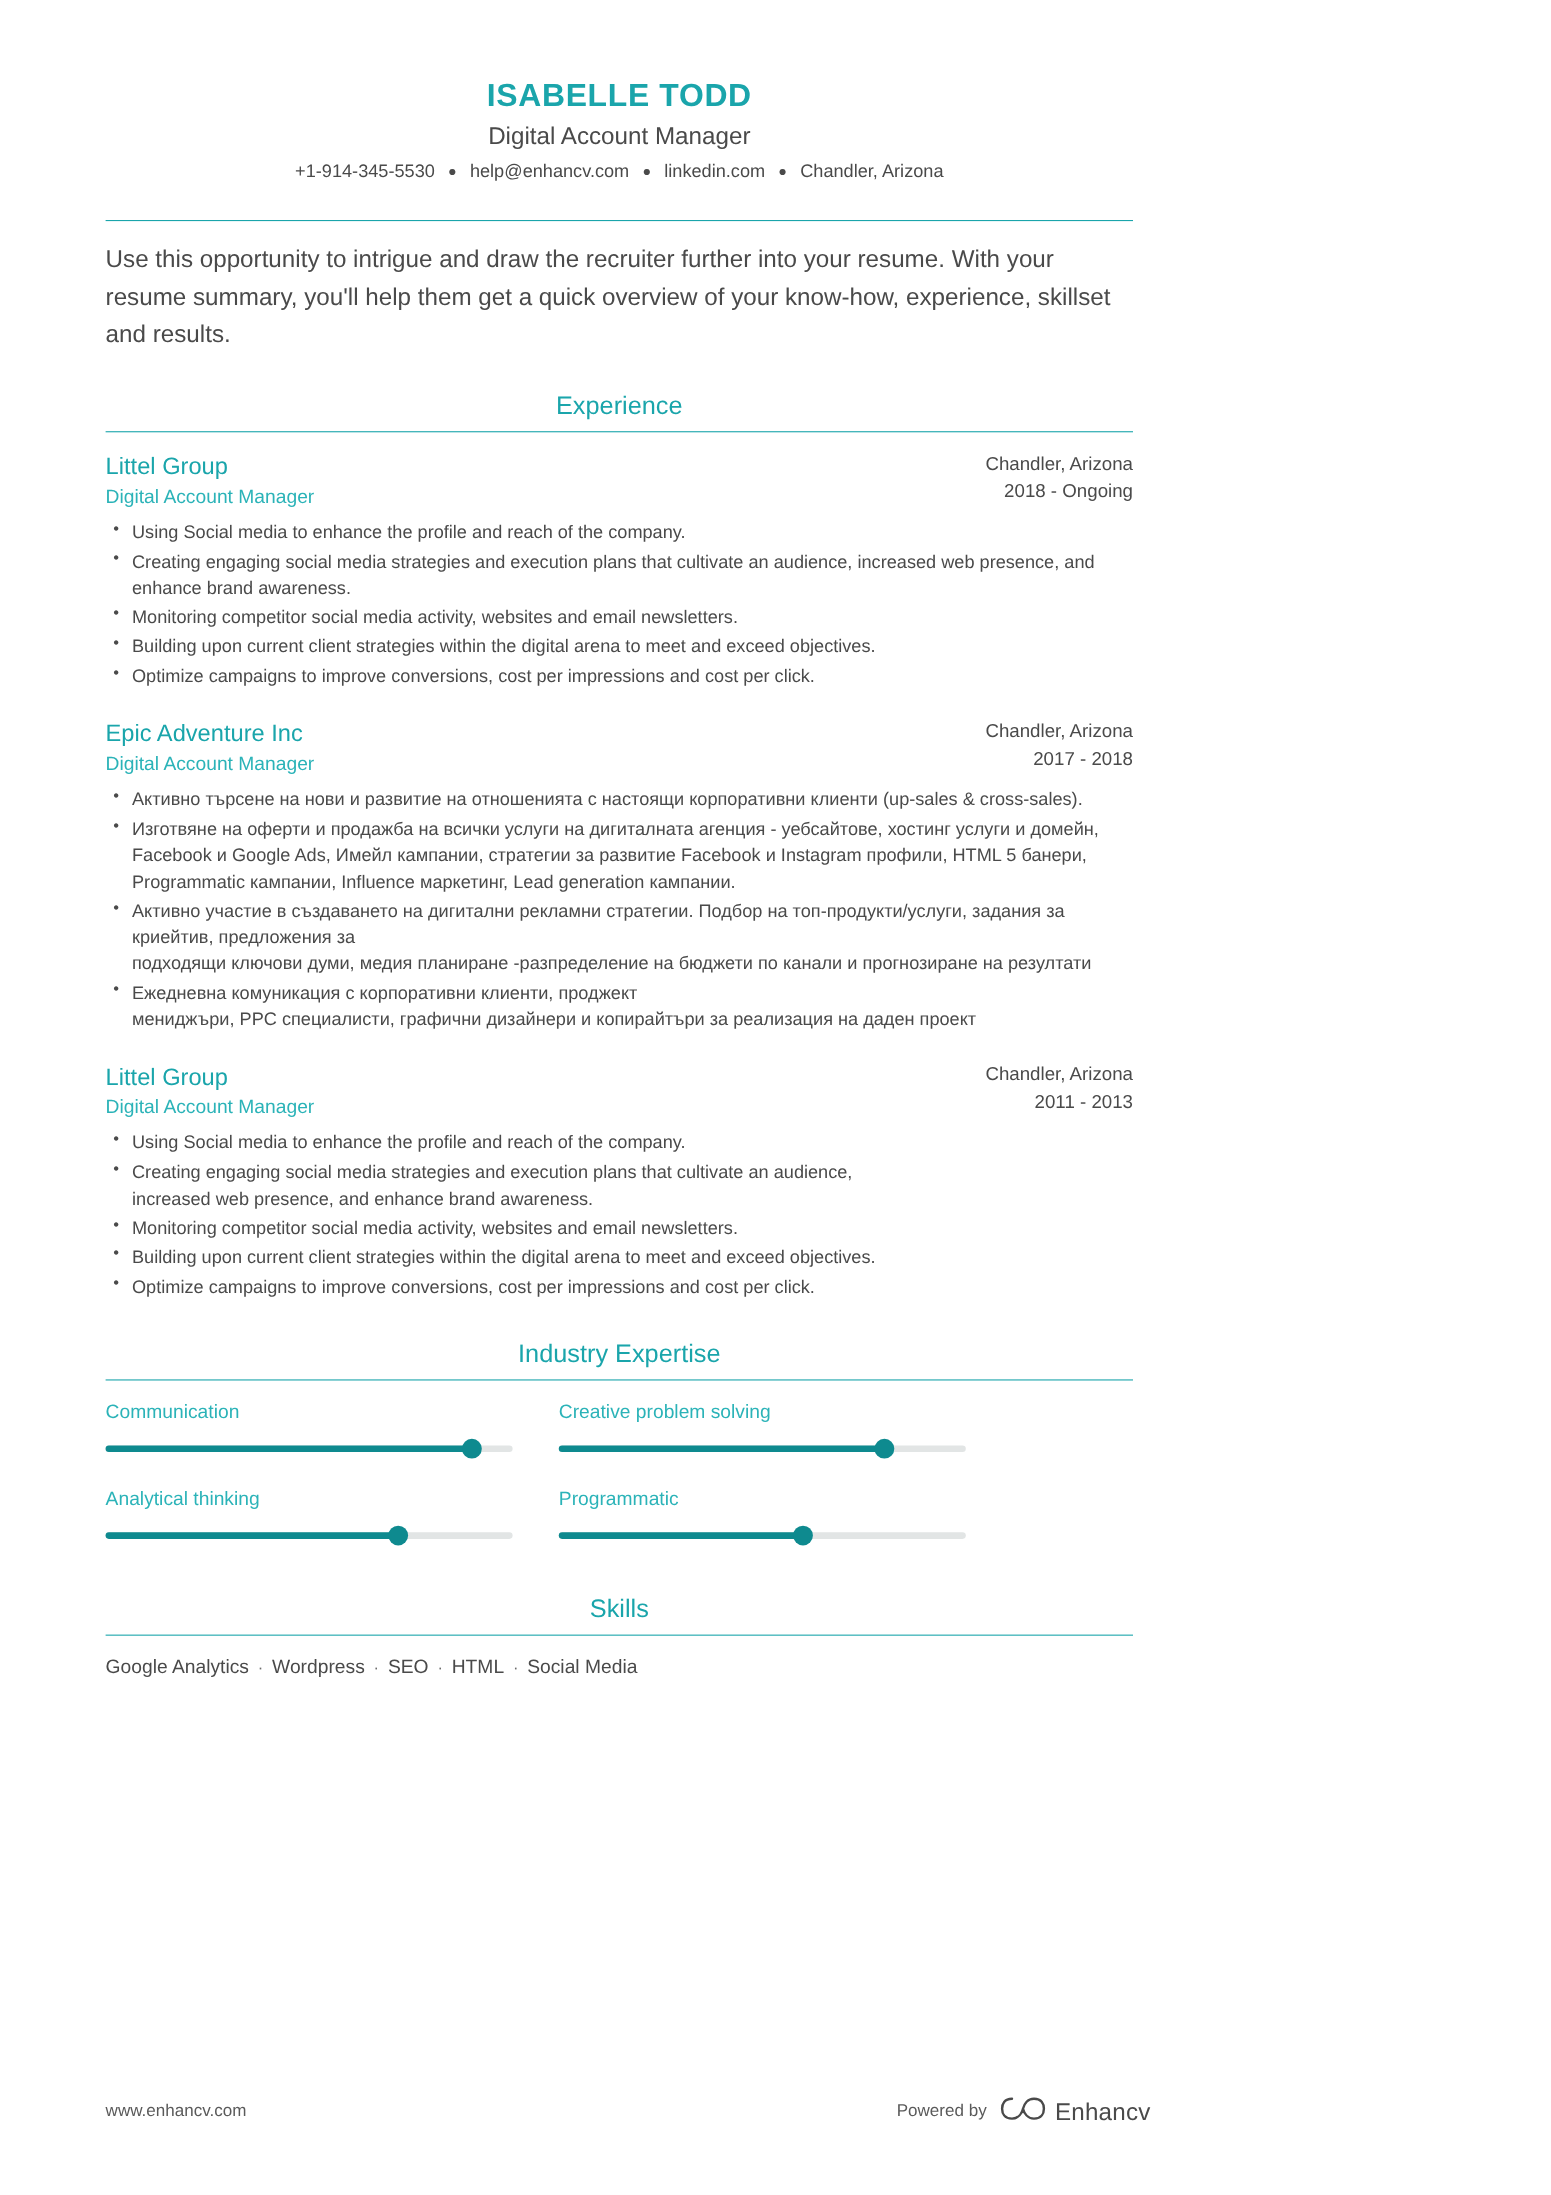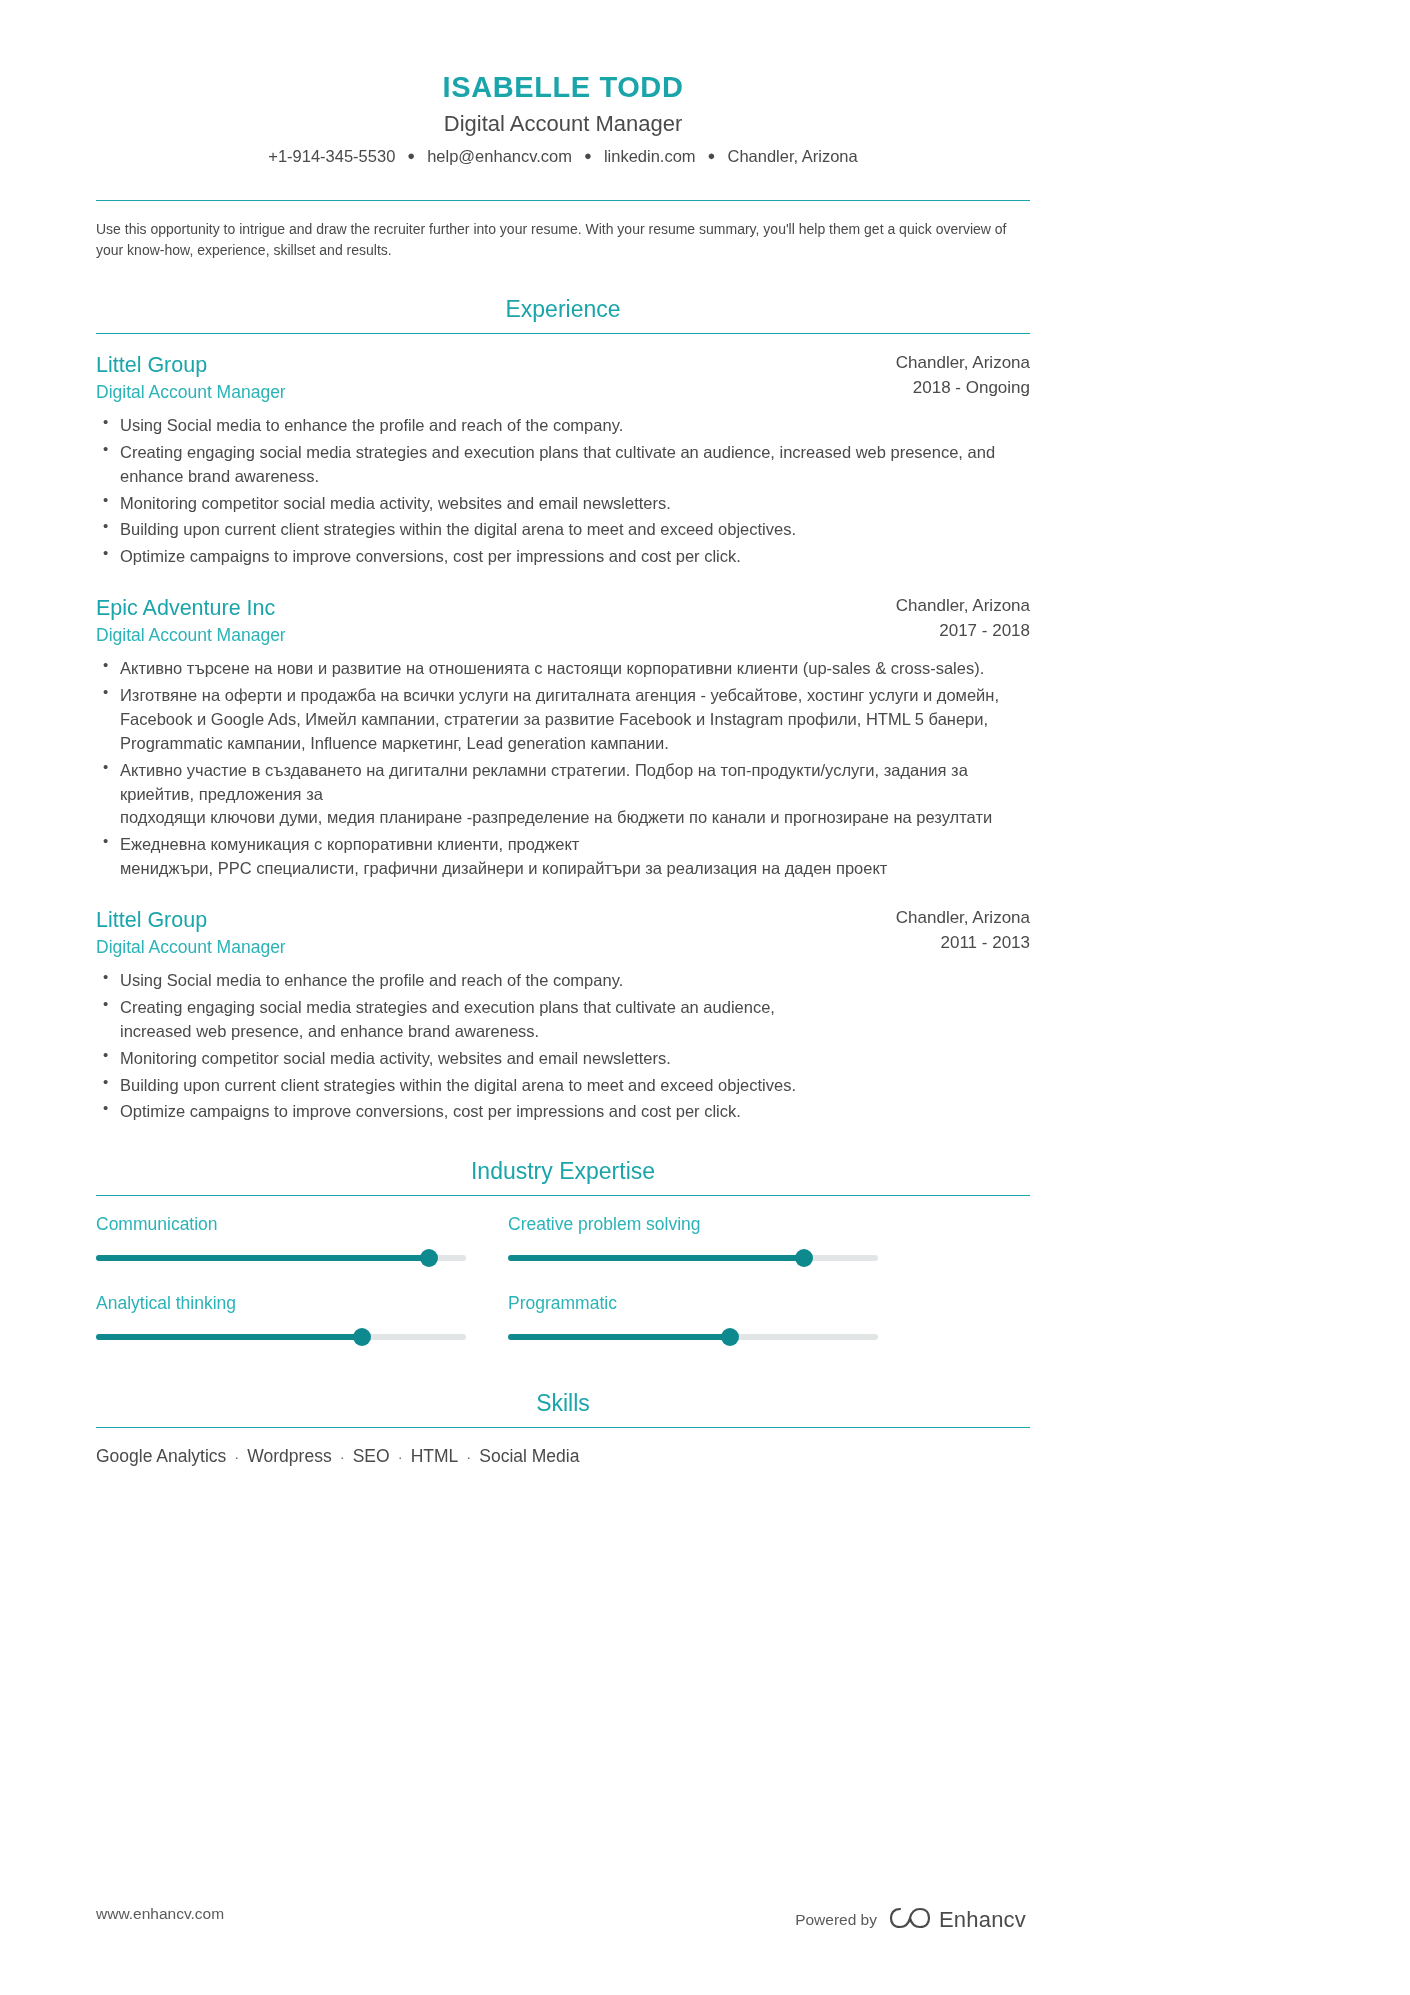--- a/index.html
+++ b/index.html
@@ -69,21 +69,21 @@
     margin: 0 0 10px 0;
   }
   .section-rule {
     height: 1px;
     background: #1aa5ab;
     width: 100%;
     margin-bottom: 18px;
   }
 
   .summary-text {
-    font-size: 14px;
+    font-size: 22px;
     line-height: 1.55;
     color: #4a4a4a;
     max-width: 1190px;
   }
 
   
   .exp-entry { margin-bottom: 26px; }
   .exp-head {
     display: flex;
     justify-content: space-between;
@@ -197,25 +197,25 @@
   .skill-sep {
     margin: 0 8px;
     color: #6d6d6d;
     font-size: 15px;
   }
 
   
   .footer {
     position: absolute;
     left: 96px;
-    right: 100px;
+    right: 80px;
     bottom: 60px;
     display: flex;
     justify-content: space-between;
-    align-items: flex-start;
+    align-items: center;
   }
   .footer-url {
     font-size: 15.5px;
     color: #5a5a5a;
   }
   .footer-right {
     display: flex;
     align-items: center;
     gap: 12px;
   }

